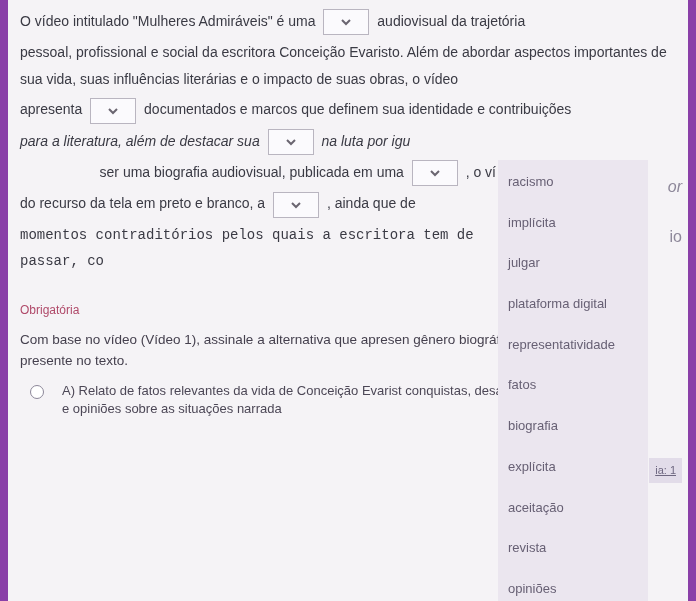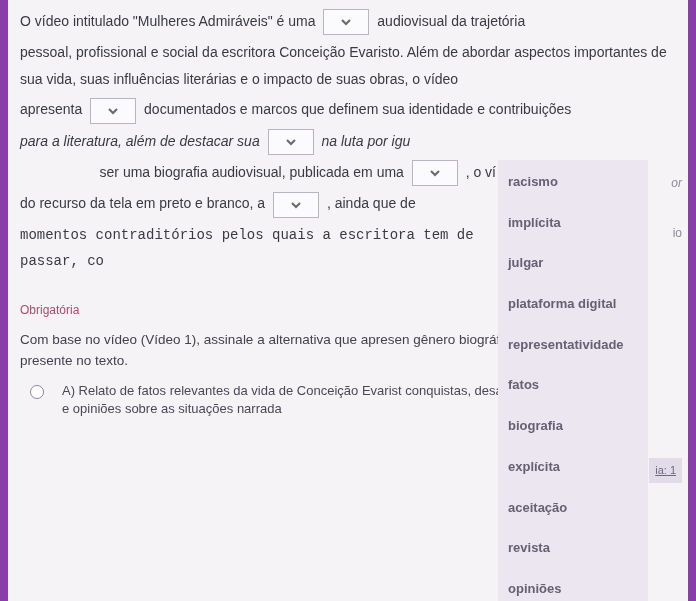--- a/index.html
+++ b/index.html
@@ -41,27 +41,26 @@
     top: 160px;
     width: 150px;
     background: #ebe6ef;
     color: #676074;
     font-size: 13px;
     padding: 2px 0;
   }
   .options-popup .opt {
     padding: 8px 10px;
     cursor: pointer;
-    font-weight: bold;
   }
   .right-ghost {
     position: absolute;
     right: 6px;
     color: #8e889a;
-    font-size: 12px;
+    font-size: 16px;
   }
   .obrig {
     color: #b04a6a;
     font-size: 12px;
     margin-top: 24px;
     margin-bottom: 8px;
   }
   .question {
     color: #45404e;
     font-size: 13.5px;

